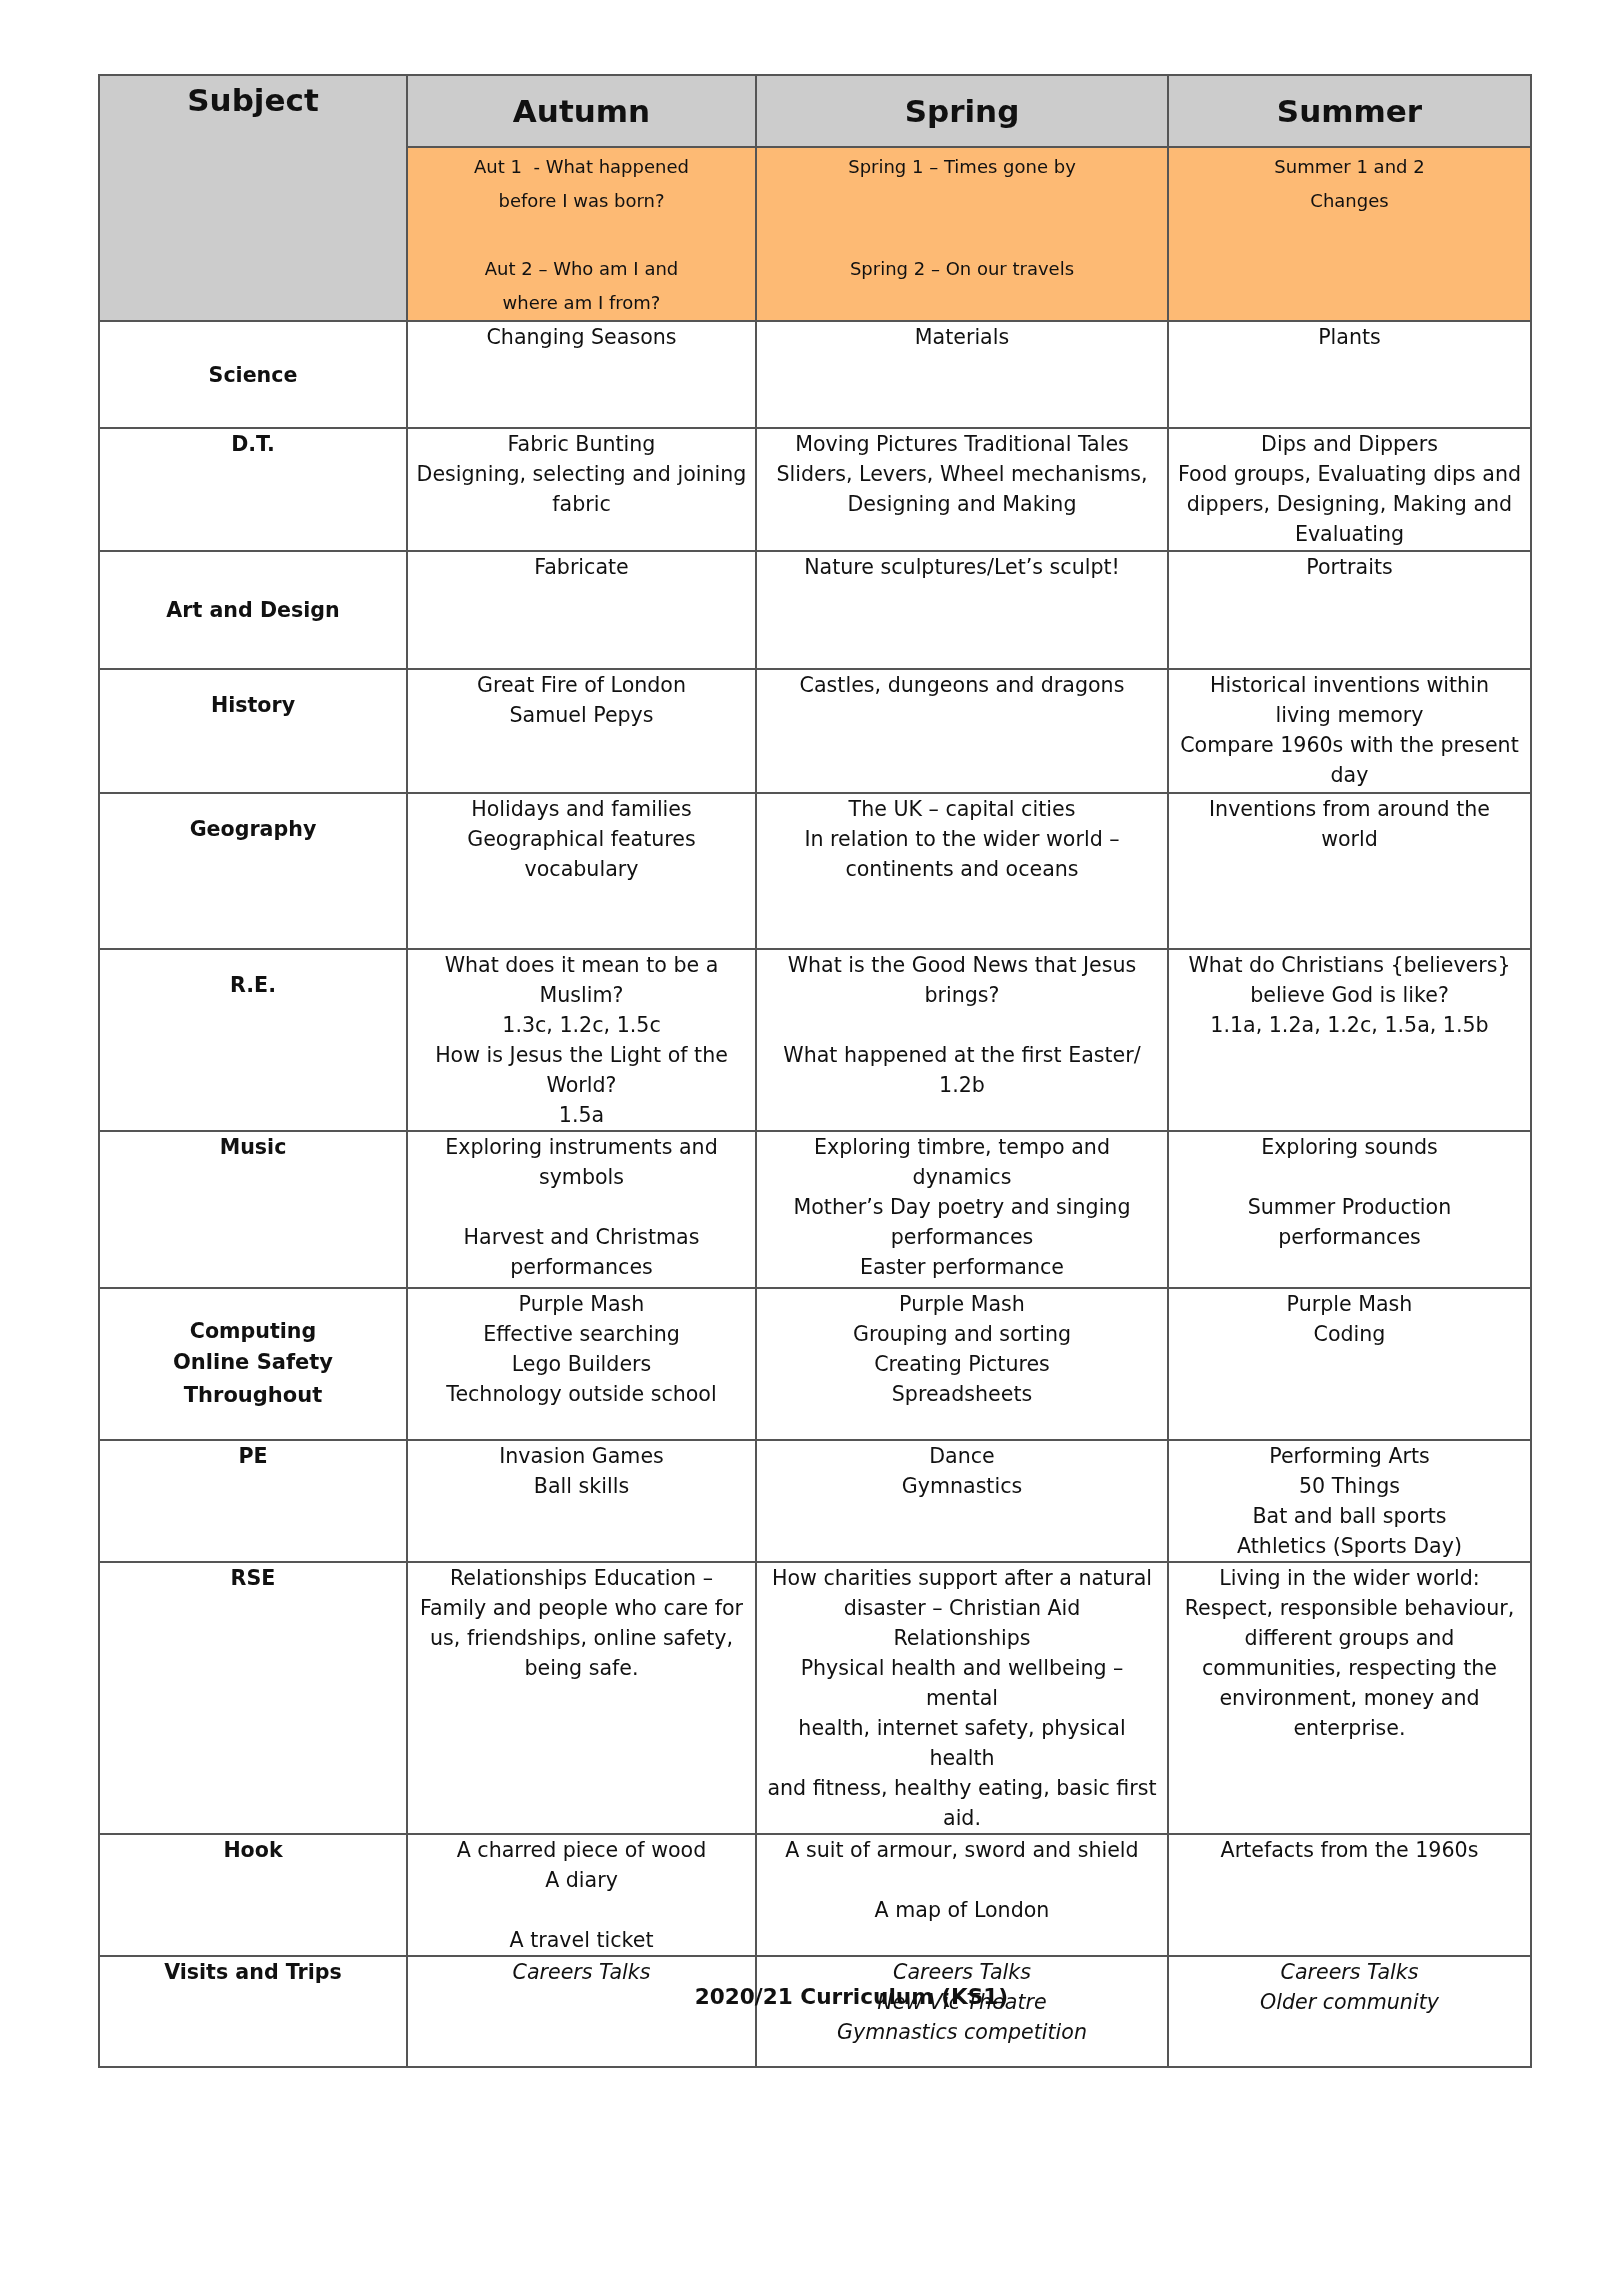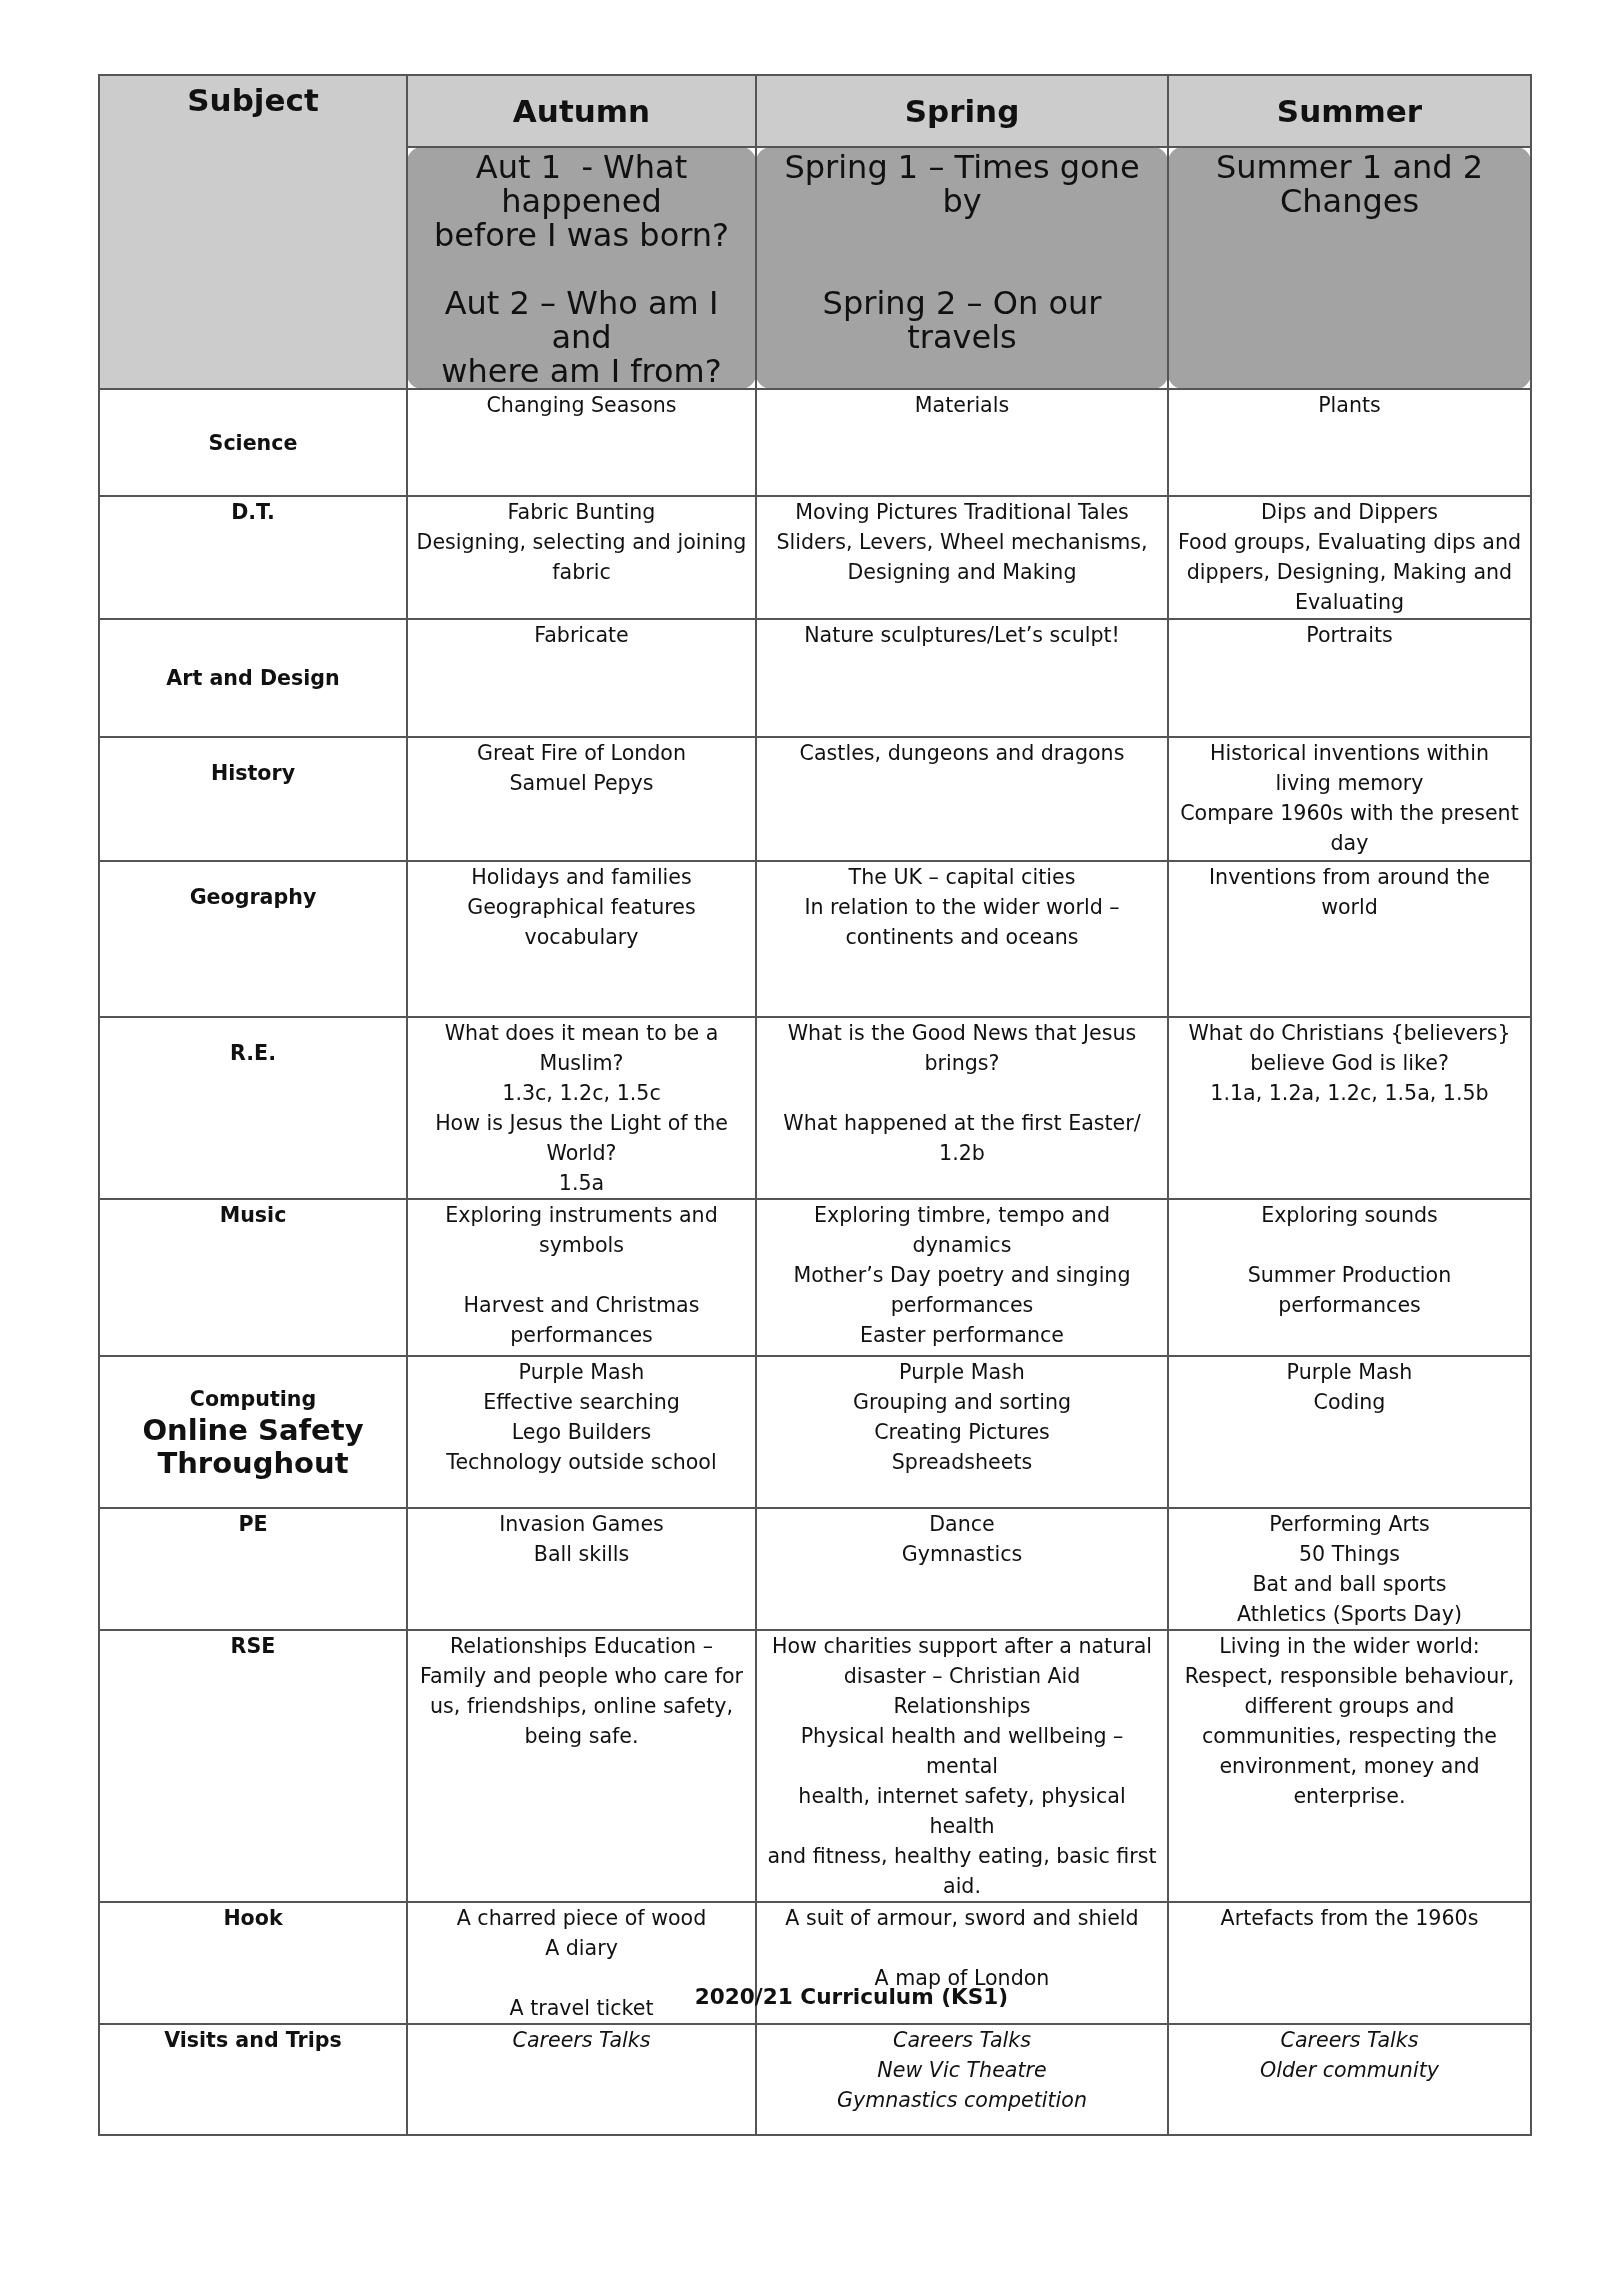--- a/index.html
+++ b/index.html
@@ -6,27 +6,27 @@
   body { width: 1621px; height: 2293px; position: relative; font-family: "DejaVu Sans", sans-serif; color: #111; }
   .page { position: absolute; left: 98px; top: 74px; width: 1431px; }
   table { border-collapse: collapse; width: 1431px; table-layout: fixed; }
   td, th { border: 2px solid #555; text-align: center; vertical-align: top; padding: 0 5.9px; }
   col.c0 { width: 308px; }
   col.c1 { width: 349px; }
   col.c2 { width: 412px; }
   col.c3 { width: 363px; }
   .hdr th { background: #cccccc; font-size: 31px; font-weight: bold; height: 70px; vertical-align: middle; padding: 0; }
   .hdr th.subject { vertical-align: top; padding-top: 5.9px; }
-  .sub td { background: #a3a3a3; font-size: 32px; line-height: 34px; height: 169px; padding-top: 2px; border-radius: 15px; }
+  .sub td { background: #fdba74; font-size: 18px; line-height: 34px; height: 169px; padding-top: 2px; }
   .body td { font-size: 20.6px; line-height: 30px; }
   .body td.subj { font-weight: bold; font-size: 20.6px; }
   .line { display: block; white-space: pre-wrap; }
   .small { font-size: 17px; line-height: 26.5px; }
   .italic { font-style: italic; }
-  .subj-big { font-size: 29px; line-height: 33px; }
+  .subj-big { font-size: 21px; line-height: 33px; }
   .footer { position: absolute; top: 1984px; left: 0; width: 1621px; text-align: center; font-weight: bold; font-size: 21.6px; padding-left: 41px; }
 </style>
 </head>
 <body>
 
 <div class="page">
   <table>
     <colgroup>
         <col class="c0">
         <col class="c1">

